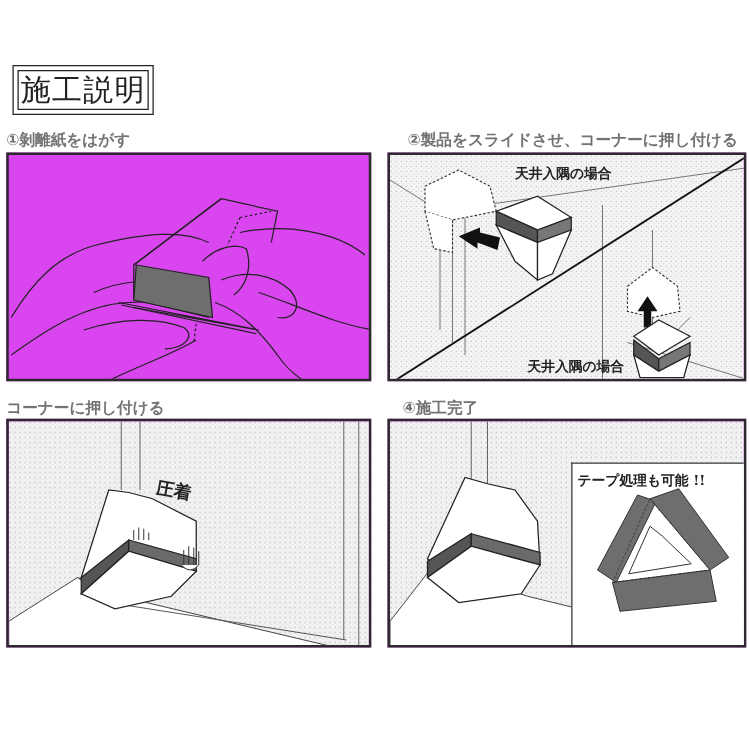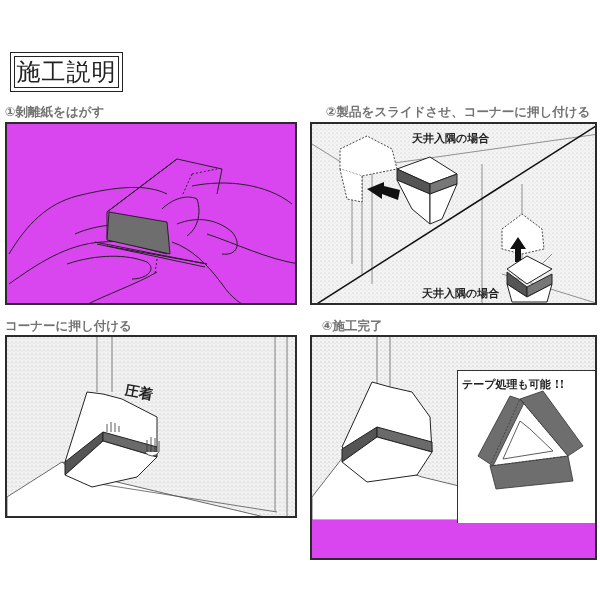--- a/index.html
+++ b/index.html
@@ -147,21 +147,21 @@
 
     <g fill="#fff" stroke="#333" stroke-width="0.8">
       <path d="M100,95 L100,87 M104,95 L104,85 M108,95 L108,86 M112,95 L112,89"></path>
       <path d="M140,115 L140,103 M144,115 L144,100 M148,115 L148,101 M152,115 L152,104 M138,115 Q145,123 152,115"></path>
     </g>
   </svg>
   <div class="cap" style="left:118px; top:47px; font-size:14px; transform:rotate(10deg);">圧着</div>
 </div>
 
 <div class="step-label" style="left:322px; top:318px;">④施工完了</div>
-<div class="panel" style="left:310px; top:335px; width:287px; height:225px;">
+<div class="panel" style="left:310px; top:335px; width:287px; height:183px;">
   <svg width="287" height="183" viewBox="0 0 287 183">
     <defs>
       <pattern id="speck3" width="4" height="4" patternUnits="userSpaceOnUse">
         <rect width="4" height="4" fill="#f2f2f2"></rect>
         <circle cx="1" cy="1" r="0.55" fill="#b0b0b0"></circle>
         <circle cx="3" cy="2.5" r="0.4" fill="#c5c5c5"></circle>
       </pattern>
     </defs>
     <rect width="287" height="183" fill="url(#speck3)"></rect>
     <path d="M0,160 L35,115 L110,140 L287,183 L0,183 Z" fill="#fff" stroke="#444" stroke-width="0.8"></path>

